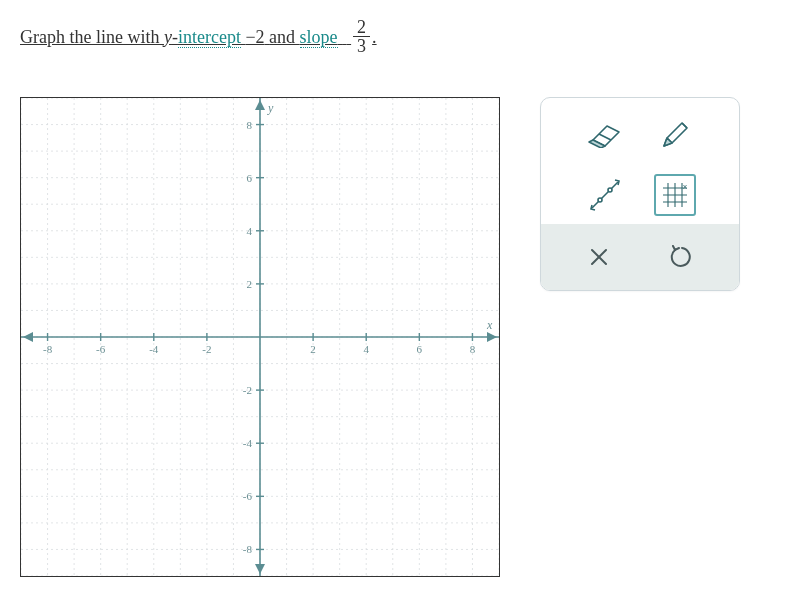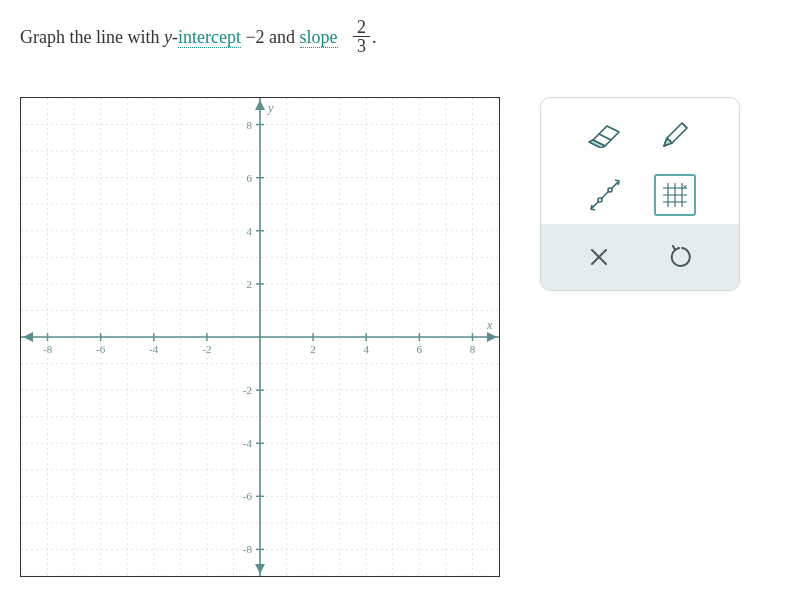--- a/index.html
+++ b/index.html
@@ -9,20 +9,21 @@
     font-family: Georgia, 'Times New Roman', serif;
     background: #fff;
     color: #333;
     width: 800px;
   }
   .question {
     font-size: 18px;
     color: #333;
     margin-bottom: 40px;
     line-height: 1.4;
+    text-decoration: underline;
   }
   .question .ital { font-style: italic; }
   .question .linkish {
     color: #1a8a8a;
     border-bottom: 1px dotted #1a8a8a;
     cursor: pointer;
   }
   .frac {
     display: inline-flex;
     flex-direction: column;

